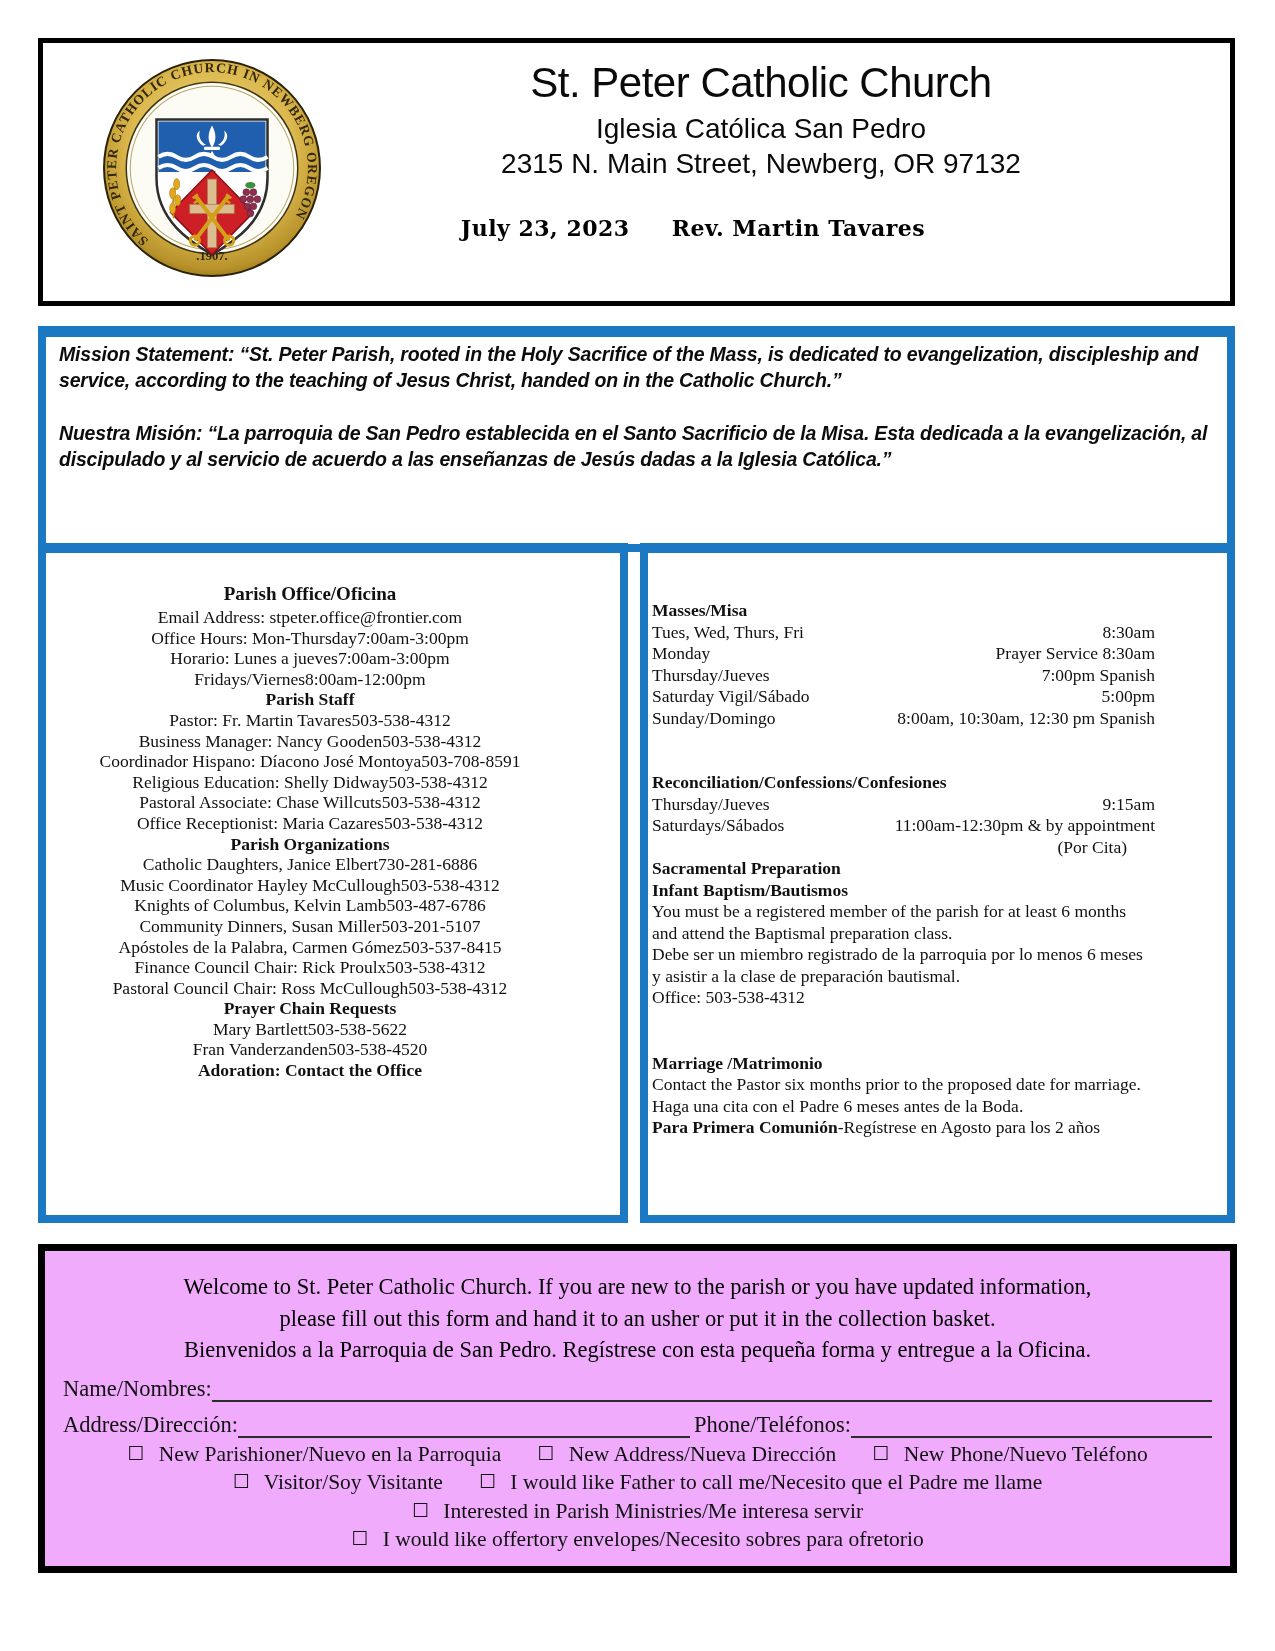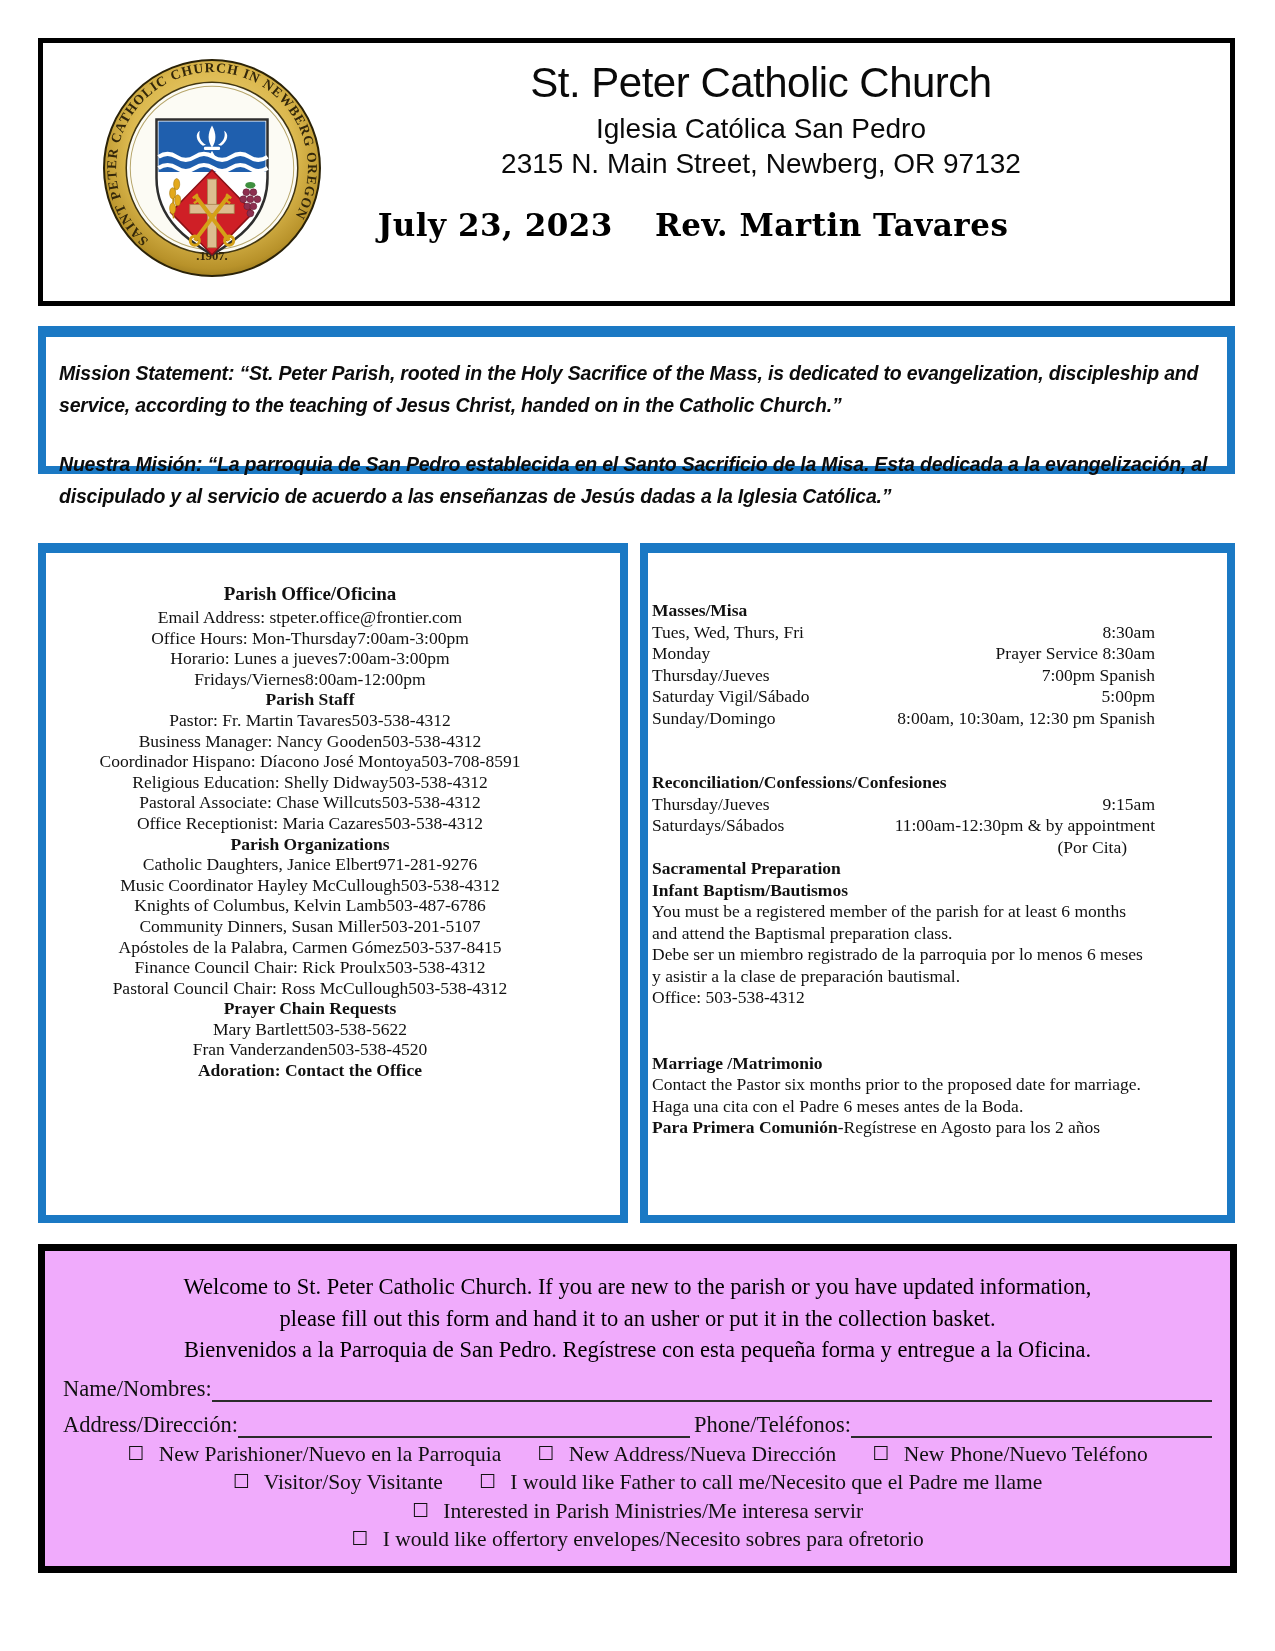--- a/index.html
+++ b/index.html
@@ -7,28 +7,28 @@
         font-family:"Liberation Serif",serif;color:#111;}
   
   .header-box{position:absolute;left:38px;top:38px;width:1197px;height:268px;
               border:5px solid #000;box-sizing:border-box;background:#fff;}
   .seal{position:absolute;left:58px;top:14px;width:222px;height:222px;}
   .header-text{position:absolute;left:268px;top:14px;width:900px;text-align:center;
                font-family:"Liberation Sans",sans-serif;}
   .h-title{font-size:42px;font-weight:500;letter-spacing:-0.5px;line-height:52px;color:#0a0a0a;}
   .h-sub{font-size:28px;line-height:36px;margin-top:2px;color:#0a0a0a;}
   .h-addr{font-size:28px;line-height:34px;color:#0a0a0a;}
-  .h-date{margin-top:26px;font-family:"DejaVu Serif",serif;font-weight:bold;
-          font-size:31px;letter-spacing:0.5px;transform:translateX(-68px);color:#000;}
+  .h-date{margin-top:34px;font-family:"DejaVu Serif",serif;font-weight:bold;
+          font-size:22px;letter-spacing:0.5px;transform:translateX(-68px);color:#000;}
   .h-date .gap{display:inline-block;width:42px;}
   
-  .mission-box{position:absolute;left:38px;top:326px;width:1197px;height:148px;
+  .mission-box{position:absolute;left:38px;top:326px;width:1197px;height:226px;
                border:8px solid #1b79c4;border-top-width:11px;box-sizing:border-box;background:#fff;
-               padding:20px 13px;font-family:"Liberation Sans",sans-serif;
-               font-style:italic;font-weight:bold;font-size:19.5px;line-height:32px;
+               padding:4px 13px;font-family:"Liberation Sans",sans-serif;
+               font-style:italic;font-weight:bold;font-size:19.5px;line-height:26px;
                letter-spacing:-0.2px;color:#0c0c0c;}
   .mission-box p{margin:0;}
   .mission-box p + p{margin-top:27px;}
   
   .panel{position:absolute;top:543px;border:8px solid #1b79c4;border-top-width:10px;
          box-sizing:border-box;background:#fff;height:680px;}
   .left-panel{left:38px;width:590px;}
   .right-panel{left:640px;width:595px;}
   .lp-title{margin:30px 52px 2px 6px;text-align:center;font-size:19px;font-weight:bold;}
   .rows{padding:0 52px 0 6px;font-size:17.5px;}
@@ -206,21 +206,21 @@
           <span class="val">503-538-4312</span>
         </div>
 
         <div class="row head">
           <span class="lab">Parish Organizations</span>
           <span class="val"></span>
         </div>
 
         <div class="row">
           <span class="lab">Catholic Daughters, Janice Elbert</span>
-          <span class="val">971-281-9276</span>
+          <span class="val">730-281-6886</span>
         </div>
 
         <div class="row">
           <span class="lab">Music Coordinator Hayley McCullough</span>
           <span class="val">503-538-4312</span>
         </div>
 
         <div class="row">
           <span class="lab">Knights of Columbus,  Kelvin Lamb</span>
           <span class="val">503-487-6786</span>

